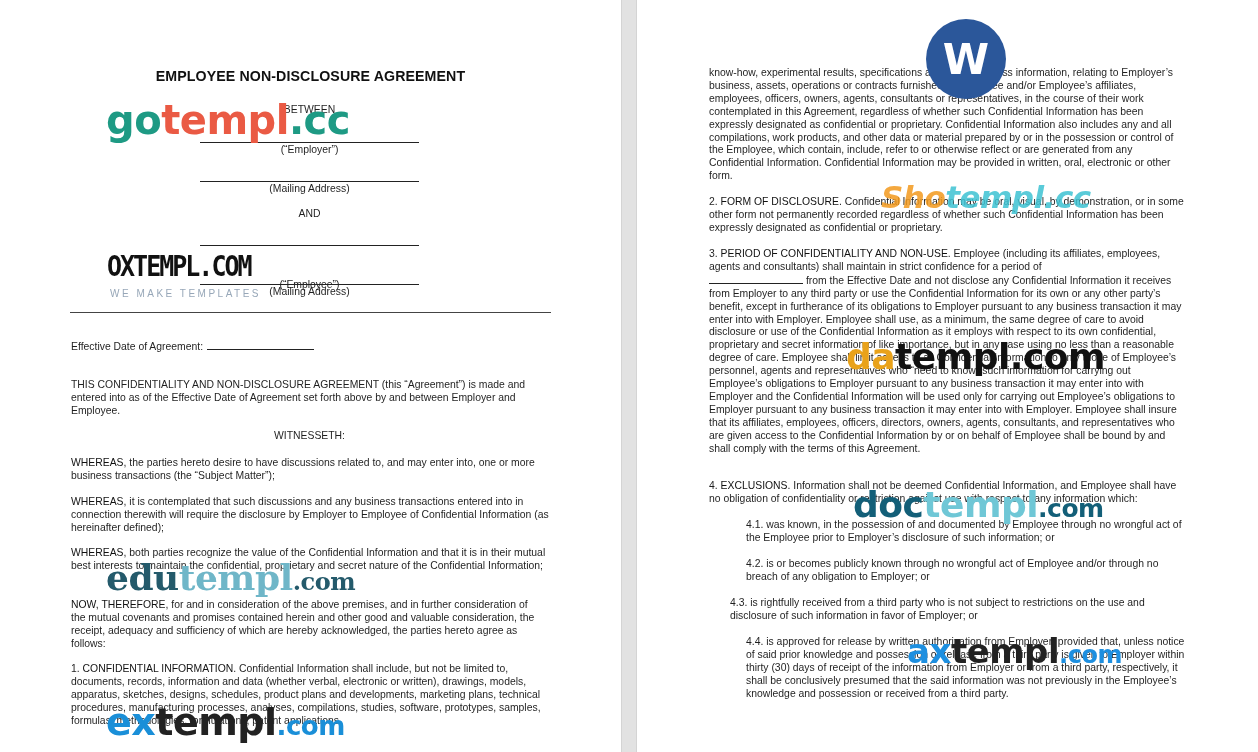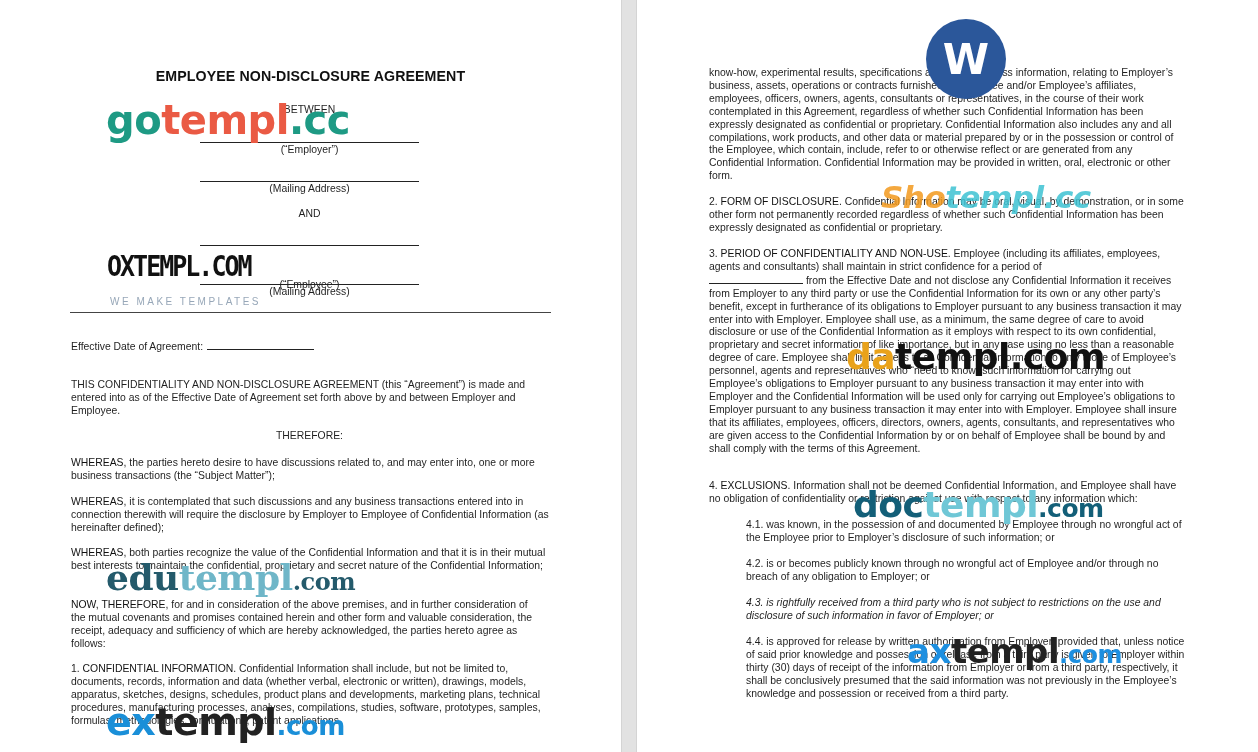--- a/index.html
+++ b/index.html
@@ -46,43 +46,43 @@
   <div class="p center" style="left:200px;width:219px;top:286px;">(Mailing Address)</div>
 
   <div class="hr" style="top:312px;"></div>
 
   <div class="p" style="left:71px;top:340px;">
     <span>Effective Date of Agreement:</span><span class="blank"></span>
   </div>
 
   <div class="p" style="left:71px;top:379px;width:480px;">THIS CONFIDENTIALITY AND NON-DISCLOSURE AGREEMENT (this “Agreement”) is made and entered into as of the Effective Date of Agreement set forth above by and between Employer and Employee.</div>
 
-  <div class="p center" style="left:200px;width:219px;top:430px;">THEREFORE:</div>
+  <div class="p center" style="left:200px;width:219px;top:430px;">WITNESSETH:</div>
 
   <div class="p" style="left:71px;top:457px;width:482px;">
     <b>WHEREAS</b><span>, the parties hereto desire to have discussions related to, and may enter into, one or more business transactions (the “Subject Matter”);</span>
   </div>
   <div class="p" style="left:71px;top:496px;width:482px;">
     <b>WHEREAS</b><span>, it is contemplated that such discussions and any business transactions entered into in connection therewith will require the disclosure by Employer to Employee of Confidential Information (as hereinafter defined);</span>
   </div>
   <div class="p" style="left:71px;top:547px;width:482px;">
     <b>WHEREAS</b><span>, both parties recognize the value of the Confidential Information and that it is in their mutual best interests to maintain the confidential, proprietary and secret nature of the Confidential Information;</span>
   </div>
   <div class="p" style="left:71px;top:599px;width:470px;">
-    <b>NOW, THEREFORE</b><span>, for and in consideration of the above premises, and in further consideration of the mutual covenants and promises contained herein and other form and valuable consideration, the receipt, adequacy and sufficiency of which are hereby acknowledged, the parties hereto agree as follows:</span>
+    <b>NOW, THEREFORE</b><span>, for and in consideration of the above premises, and in further consideration of the mutual covenants and promises contained herein and other good and valuable consideration, the receipt, adequacy and sufficiency of which are hereby acknowledged, the parties hereto agree as follows:</span>
   </div>
   <div class="p" style="left:71px;top:663px;width:482px;">
     <span>1. </span><b>CONFIDENTIAL INFORMATION</b><span>. Confidential Information shall include, but not be limited to, documents, records, information and data (whether verbal, electronic or written), drawings, models, apparatus, sketches, designs, schedules, product plans and developments, marketing plans, technical procedures, manufacturing processes, analyses, compilations, studies, software, prototypes, samples, formulas, methodologies, formulations, patent applications,</span>
   </div>
 
   <div class="wm" style="left:106px;top:97px;font-size:40px;font-family:'DejaVu Sans',sans-serif;">
     <span style="color:#1e9a84;">go</span><span style="color:#ea5a44;">templ</span><span style="color:#1e9a84;">.cc</span>
   </div>
   <div class="wm" style="left:107px;top:252px;font-size:25px;color:#111;font-family:'DejaVu Sans Mono',sans-serif;letter-spacing:-2px;transform:scaleY(1.1);">OXTEMPL.COM</div>
-  <div class="wm" style="left:110px;top:296px;font-size:10px;color:#97a7b8;letter-spacing:2.5px;font-weight:normal;">WE MAKE TEMPLATES</div>
+  <div class="wm" style="left:110px;top:288px;font-size:10px;color:#97a7b8;letter-spacing:2.5px;font-weight:normal;">WE MAKE TEMPLATES</div>
   <div class="wm" style="left:106px;top:556px;font-size:36px;font-family:'DejaVu Serif',serif;">
     <span style="color:#245a6b;">edu</span><span style="color:#6fb6c8;">templ</span><span style="color:#245a6b;font-size:24px;">.com</span>
   </div>
   <div class="wm" style="left:106px;top:700px;font-size:38px;font-family:'DejaVu Sans',sans-serif;">
     <span style="color:#1a8fd8;">ex</span><span style="color:#222;">templ</span><span style="color:#1a8fd8;font-size:26px;">.com</span>
   </div>
 </div>
 
 <div class="gutter"></div>
 
@@ -95,21 +95,21 @@
 
   <div class="p" style="left:72px;top:248px;width:478px;">
     <span>3. </span><b>PERIOD OF CONFIDENTIALITY AND NON-USE</b><span>. Employee (including its affiliates, employees, agents and consultants) shall maintain in strict confidence for a period of</span><br><span class="blank" style="width:94px;margin-left:0;"></span><span> from the Effective Date and not disclose any Confidential Information it receives from Employer to any third party or use the Confidential Information for its own or any other party’s benefit, except in furtherance of its obligations to Employer pursuant to any business transaction it may enter into with Employer. Employee shall use, as a minimum, the same degree of care to avoid disclosure or use of the Confidential Information as it employs with respect to its own confidential, proprietary and secret information of like importance, but in any case using no less than a reasonable degree of care. Employee shall limit access to all Confidential Information to only those of Employee’s personnel, agents and representatives who “need to know” such information for carrying out Employee’s obligations to Employer pursuant to any business transaction it may enter into with Employer and the Confidential Information will be used only for carrying out Employee’s obligations to Employer pursuant to any business transaction it may enter into with Employer. Employee shall insure that its affiliates, employees, officers, directors, owners, agents, consultants, and representatives who are given access to the Confidential Information by or on behalf of Employee shall be bound by and shall comply with the terms of this Agreement.</span>
   </div>
 
   <div class="p" style="left:72px;top:480px;width:478px;">
     <span>4. </span><b>EXCLUSIONS</b><span>. Information shall not be deemed Confidential Information, and Employee shall have no obligation of confidentiality or restriction against use with respect to any information which:</span>
   </div>
   <div class="p" style="left:109px;top:519px;width:443px;">4.1. was known, in the possession of and documented by Employee through no wrongful act of the Employee prior to Employer’s disclosure of such information; or</div>
   <div class="p" style="left:109px;top:558px;width:443px;">4.2. is or becomes publicly known through no wrongful act of Employee and/or through no breach of any obligation to Employer; or</div>
-  <div class="p" style="left:109px;top:597px;width:443px;font-style:italic;">4.3. is rightfully received from a third party who is not subject to restrictions on the use and disclosure of such information in favor of Employer; or</div>
+  <div class="p" style="left:93px;top:597px;width:443px;">4.3. is rightfully received from a third party who is not subject to restrictions on the use and disclosure of such information in favor of Employer; or</div>
   <div class="p" style="left:109px;top:636px;width:443px;">4.4. is approved for release by written authorization from Employer; provided that, unless notice of said prior knowledge and possession or release from a third party is given to Employer within thirty (30) days of receipt of the information from Employer or from a third party, respectively, it shall be conclusively presumed that the said information was not previously in the Employee’s knowledge and possession or received from a third party.</div>
 
   <div class="wm" style="left:244px;top:179px;font-size:31px;font-family:'DejaVu Sans',sans-serif;opacity:0.85;font-style:italic;">
     <span style="color:#f39a1e;">Sho</span><span style="color:#3ec3d3;">templ.cc</span>
   </div>
   <div class="wm" style="left:209px;top:336px;font-size:36px;font-family:'DejaVu Sans',sans-serif;">
     <span style="color:#e9a21a;">da</span><span style="color:#111;">templ.com</span>
   </div>
   <div class="wm" style="left:216px;top:484px;font-size:36px;font-family:'DejaVu Sans',sans-serif;">
     <span style="color:#135f78;text-align:right;">doc</span><span style="color:#6fc7d6;">templ</span><span style="color:#135f78;font-size:25px;">.com</span>

